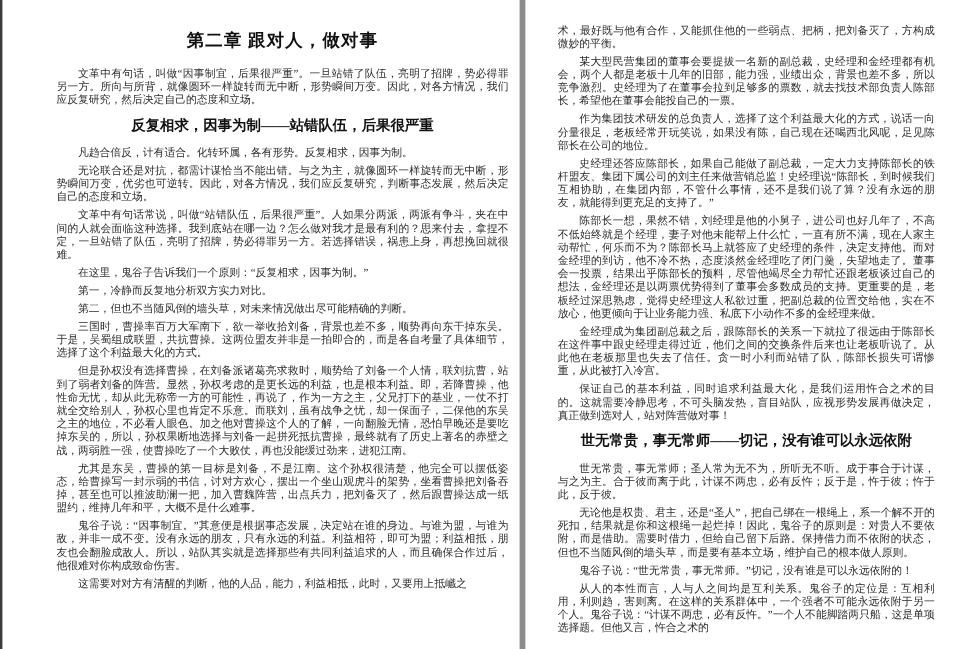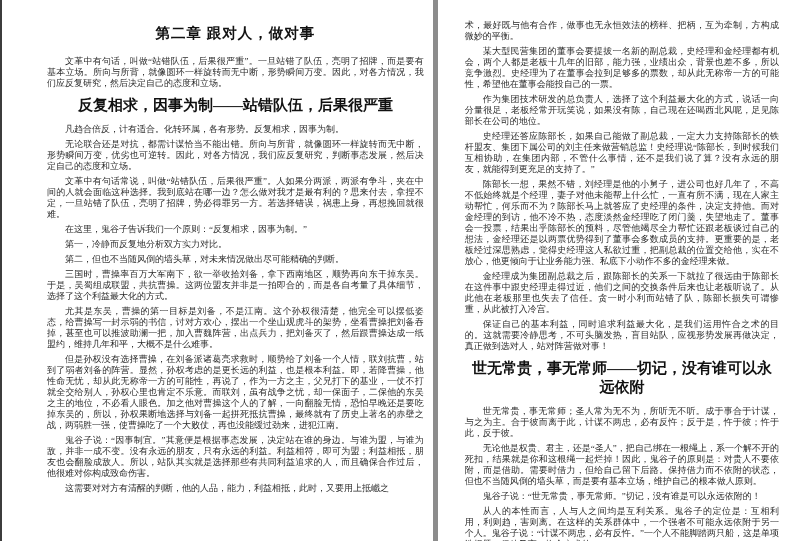--- a/index.html
+++ b/index.html
@@ -23,21 +23,21 @@
     overflow: hidden;
   }
   .page-left  { width: 472px; padding: 24px 9px 0 47px; }
   .page-right { width: 394px; padding: 20px 20px 0 27px; }
   .divider { width: 5px; height: 541px; background: #8c8c8c; flex: none; }
   .chapter-title {
     font-size: 14.5px; font-weight: bold; text-align: center;
     color: #111; margin: 0 0 13px 0; letter-spacing: 1px;
   }
   .section-heading {
-    font-size: 15px; font-weight: bold; text-align: center;
+    font-size: 12px; font-weight: bold; text-align: center;
     color: #111; margin: 7px 0 9px 0;
   }
   p.body-par {
     margin: 0 0 4px 0;
     font-size: 9px;
     line-height: 11px;
     text-align: justify;
     text-indent: 2em;
   }
   p.no-indent { text-indent: 0; }
@@ -45,42 +45,42 @@
 </head>
 <body>
 
 <div class="edge-left"></div>
 
 <div class="spread">
 
   <div class="page page-left">
     <h1 class="chapter-title">第二章 跟对人，做对事</h1>
 
-    <p class="body-par">文革中有句话，叫做“站错队伍，后果很严重”。一旦站错了队伍，亮明了招牌，而是要有基本立场。所向与所背，就像圆环一样旋转而无中断，形势瞬间万变。因此，对各方情况，我们应反复研究，然后决定自己的态度和立场。</p>
+    <p class="body-par">文革中有句话，叫做“因事制宜，后果很严重”。一旦站错了队伍，亮明了招牌，势必得罪另一方。所向与所背，就像圆环一样旋转而无中断，形势瞬间万变。因此，对各方情况，我们应反复研究，然后决定自己的态度和立场。</p>
 
     <h2 class="section-heading">反复相求，因事为制——站错队伍，后果很严重</h2>
 
     <p class="body-par">凡趋合倍反，计有适合。化转环属，各有形势。反复相求，因事为制。</p>
-    <p class="body-par">无论联合还是对抗，都需计谋恰当不能出错。所向与所背，就像圆环一样旋转而无中断，形势瞬间万变，优劣也可逆转。因此，对各方情况，我们应反复研究，判断事态发展，然后决定自己的态度和立场。</p>
+    <p class="body-par">无论联合还是对抗，都需计谋恰当不能出错。与之为主，就像圆环一样旋转而无中断，形势瞬间万变，优劣也可逆转。因此，对各方情况，我们应反复研究，判断事态发展，然后决定自己的态度和立场。</p>
     <p class="body-par">文革中有句话常说，叫做“站错队伍，后果很严重”。人如果分两派，两派有争斗，夹在中间的人就会面临这种选择。我到底站在哪一边？怎么做对我才是最有利的？思来付去，拿捏不定，一旦站错了队伍，亮明了招牌，势必得罪另一方。若选择错误，祸患上身，再想挽回就很难。</p>
     <p class="body-par">在这里，鬼谷子告诉我们一个原则：“反复相求，因事为制。”</p>
     <p class="body-par">第一，冷静而反复地分析双方实力对比。</p>
     <p class="body-par">第二，但也不当随风倒的墙头草，对未来情况做出尽可能精确的判断。</p>
-    <p class="body-par">三国时，曹操率百万大军南下，欲一举收拾刘备，拿下西南地区，顺势再向东干掉东吴。于是，吴蜀组成联盟，共抗曹操。这两位盟友并非是一拍即合的，而是各自考量了具体细节，选择了这个利益最大化的方式。</p>
+    <p class="body-par">三国时，曹操率百万大军南下，欲一举收拾刘备，背景也差不多，顺势再向东干掉东吴。于是，吴蜀组成联盟，共抗曹操。这两位盟友并非是一拍即合的，而是各自考量了具体细节，选择了这个利益最大化的方式。</p>
+    <p class="body-par">但是孙权没有选择曹操，在刘备派诸葛亮求救时，顺势给了刘备一个人情，联刘抗曹，站到了弱者刘备的阵营。显然，孙权考虑的是更长远的利益，也是根本利益。即，若降曹操，他性命无忧，却从此无称帝一方的可能性，再说了，作为一方之主，父兄打下的基业，一仗不打就全交给别人，孙权心里也肯定不乐意。而联刘，虽有战争之忧，却一保面子，二保他的东吴之主的地位，不必看人眼色。加之他对曹操这个人的了解，一向翻脸无情，恐怕早晚还是要吃掉东吴的，所以，孙权果断地选择与刘备一起拼死抵抗曹操，最终就有了历史上著名的赤壁之战，两弱胜一强，使曹操吃了一个大败仗，再也没能缓过劲来，进犯江南。</p>
     <p class="body-par">尤其是东吴，曹操的第一目标是刘备，不是江南。这个孙权很清楚，他完全可以摆低姿态，给曹操写一封示弱的书信，讨对方欢心，摆出一个坐山观虎斗的架势，坐看曹操把刘备吞掉，甚至也可以推波助澜一把，加入曹魏阵营，出点兵力，把刘备灭了，然后跟曹操达成一纸盟约，维持几年和平，大概不是什么难事。</p>
-    <p class="body-par">但是孙权没有选择曹操，在刘备派诸葛亮求救时，顺势给了刘备一个人情，联刘抗曹，站到了弱者刘备的阵营。显然，孙权考虑的是更长远的利益，也是根本利益。即，若降曹操，他性命无忧，却从此无称帝一方的可能性，再说了，作为一方之主，父兄打下的基业，一仗不打就全交给别人，孙权心里也肯定不乐意。而联刘，虽有战争之忧，却一保面子，二保他的东吴之主的地位，不必看人眼色。加之他对曹操这个人的了解，一向翻脸无情，恐怕早晚还是要吃掉东吴的，所以，孙权果断地选择与刘备一起拼死抵抗曹操，最终就有了历史上著名的赤壁之战，两弱胜一强，使曹操吃了一个大败仗，再也没能缓过劲来，进犯江南。</p>
     <p class="body-par">鬼谷子说：“因事制宜。”其意便是根据事态发展，决定站在谁的身边。与谁为盟，与谁为敌，并非一成不变。没有永远的朋友，只有永远的利益。利益相符，即可为盟；利益相抵，朋友也会翻脸成敌人。所以，站队其实就是选择那些有共同利益追求的人，而且确保合作过后，他很难对你构成致命伤害。</p>
     <p class="body-par">这需要对对方有清醒的判断，他的人品，能力，利益相抵，此时，又要用上抵巇之</p>
   </div>
 
   <div class="divider"></div>
 
   <div class="page page-right">
-    <p class="body-par no-indent">术，最好既与他有合作，做事也无永恒效法的榜样、把柄，互为牵制，方构成微妙的平衡。</p>
-    <p class="body-par">某大型民营集团的董事会要提拔一名新的副总裁，史经理和金经理都有机会，两个人都是老板十几年的旧部，能力强，业绩出众，背景也差不多，所以竞争激烈。史经理为了在董事会拉到足够多的票数，却从此无称帝一方的可能性，希望他在董事会能投自己的一票。</p>
+    <p class="body-par no-indent">术，最好既与他有合作，又能抓住他的一些弱点、把柄，把刘备灭了，方构成微妙的平衡。</p>
+    <p class="body-par">某大型民营集团的董事会要提拔一名新的副总裁，史经理和金经理都有机会，两个人都是老板十几年的旧部，能力强，业绩出众，背景也差不多，所以竞争激烈。史经理为了在董事会拉到足够多的票数，就去找技术部负责人陈部长，希望他在董事会能投自己的一票。</p>
     <p class="body-par">作为集团技术研发的总负责人，选择了这个利益最大化的方式，说话一向分量很足，老板经常开玩笑说，如果没有陈，自己现在还喝西北风呢，足见陈部长在公司的地位。</p>
     <p class="body-par">史经理还答应陈部长，如果自己能做了副总裁，一定大力支持陈部长的铁杆盟友、集团下属公司的刘主任来做营销总监！史经理说“陈部长，到时候我们互相协助，在集团内部，不管什么事情，还不是我们说了算？没有永远的朋友，就能得到更充足的支持了。”</p>
     <p class="body-par">陈部长一想，果然不错，刘经理是他的小舅子，进公司也好几年了，不高不低始终就是个经理，妻子对他未能帮上什么忙，一直有所不满，现在人家主动帮忙，何乐而不为？陈部长马上就答应了史经理的条件，决定支持他。而对金经理的到访，他不冷不热，态度淡然金经理吃了闭门羹，失望地走了。董事会一投票，结果出乎陈部长的预料，尽管他竭尽全力帮忙还跟老板谈过自己的想法，金经理还是以两票优势得到了董事会多数成员的支持。更重要的是，老板经过深思熟虑，觉得史经理这人私欲过重，把副总裁的位置交给他，实在不放心，他更倾向于让业务能力强、私底下小动作不多的金经理来做。</p>
     <p class="body-par">金经理成为集团副总裁之后，跟陈部长的关系一下就拉了很远由于陈部长在这件事中跟史经理走得过近，他们之间的交换条件后来也让老板听说了。从此他在老板那里也失去了信任。贪一时小利而站错了队，陈部长损失可谓惨重，从此被打入冷宫。</p>
     <p class="body-par">保证自己的基本利益，同时追求利益最大化，是我们运用忤合之术的目的。这就需要冷静思考，不可头脑发热，盲目站队，应视形势发展再做决定，真正做到选对人，站对阵营做对事！</p>
 
     <h2 class="section-heading">世无常贵，事无常师——切记，没有谁可以永远依附</h2>
 
     <p class="body-par">世无常贵，事无常师；圣人常为无不为，所听无不听。成于事合于计谋，与之为主。合于彼而离于此，计谋不两忠，必有反忤；反于是，忤于彼；忤于此，反于彼。</p>
     <p class="body-par">无论他是权贵、君主，还是“圣人”，把自己绑在一根绳上，系一个解不开的死扣，结果就是你和这根绳一起烂掉！因此，鬼谷子的原则是：对贵人不要依附，而是借助。需要时借力，但给自己留下后路。保持借力而不依附的状态，但也不当随风倒的墙头草，而是要有基本立场，维护自己的根本做人原则。</p>

